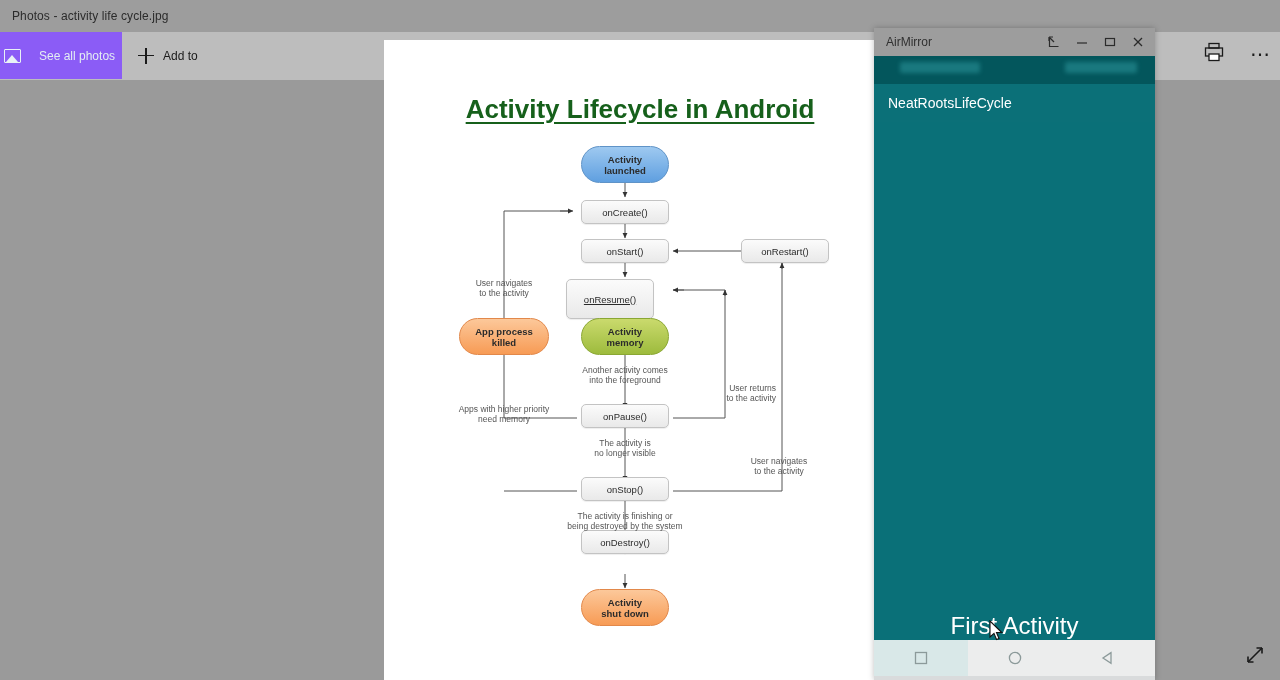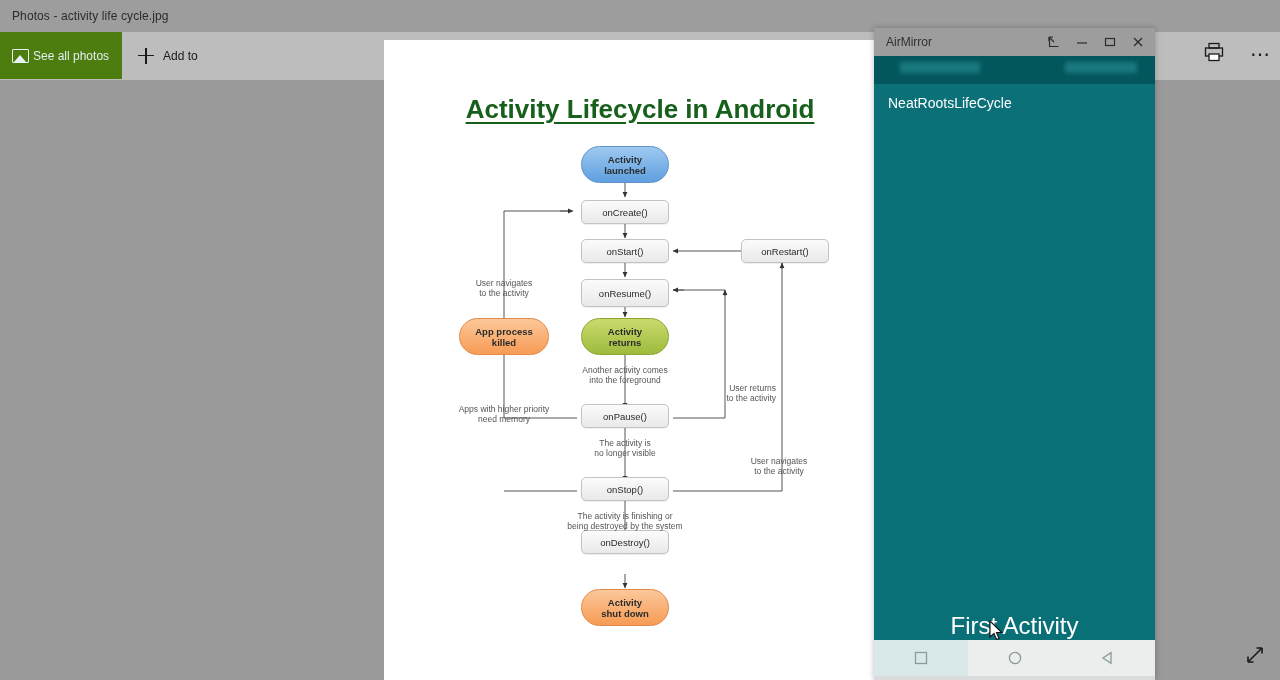--- a/index.html
+++ b/index.html
@@ -19,22 +19,22 @@
   .photos-title {
     position: absolute; left: 12px; top: 9px;
     font-size: 12px; color: #2b2b2b; letter-spacing: .1px;
   }
   .photos-cmdbar {
     position: absolute; left: 0; top: 32px; width: 1280px; height: 48px;
     background: #bdbdbd;
   }
   .see-all-btn {
     position: absolute; left: 0; top: 0; width: 122px; height: 47px;
-    background: #4d7c0f; display: flex; align-items: center; gap: 4px;
-    padding-left: 12px; cursor: pointer;
+    background: #8b5cf6; display: flex; align-items: center; gap: 18px;
+    padding-left: 4px; cursor: pointer;
   }
   .see-all-btn .lbl { font-size: 12px; color: #e3edf3; }
   .photo-ico {
     width: 17px; height: 14px; border: 1.6px solid #e8f1f6; border-radius: 1px;
     position: relative; overflow: hidden; flex: 0 0 auto;
   }
   .photo-ico::after {
     content: ""; position: absolute; left: 1px; bottom: 0;
     border-left: 6px solid transparent; border-right: 6px solid transparent;
     border-bottom: 7px solid #e8f1f6;
@@ -280,35 +280,35 @@
     </div>
 
     <div class="node proc" style="left:197px; top:199px; width:88px; height:24px;">
       <span>onStart()</span>
     </div>
 
     <div class="node proc" style="left:357px; top:199px; width:88px; height:24px;">
       <span>onRestart()</span>
     </div>
 
-    <div class="node proc" style="left:197px; top:239px; width:88px; height:28px;">
+    <div class="node proc" style="left:182px; top:239px; width:88px; height:40px;text-decoration:underline;">
       <span>onResume()</span>
     </div>
 
     <div class="node pill orange" style="left:75px; top:278px; width:90px; height:37px;">
       <div>
         <div>App process</div>
         <div>killed</div>
       </div>
     </div>
 
     <div class="node pill green" style="left:197px; top:278px; width:88px; height:37px;">
       <div>
         <div>Activity</div>
-        <div>returns</div>
+        <div>memory</div>
       </div>
     </div>
 
     <div class="node proc" style="left:197px; top:364px; width:88px; height:24px;">
       <span>onPause()</span>
     </div>
 
     <div class="node proc" style="left:197px; top:437px; width:88px; height:24px;">
       <span>onStop()</span>
     </div>

